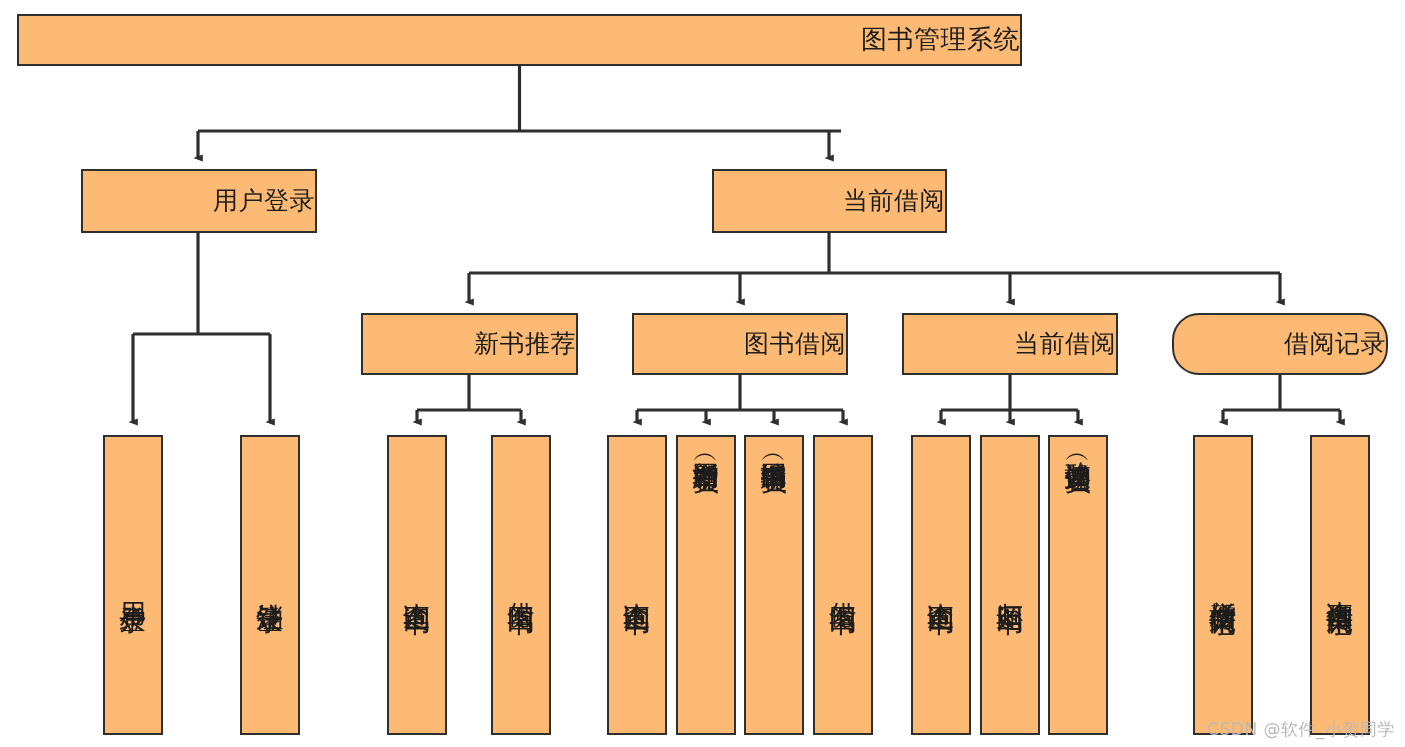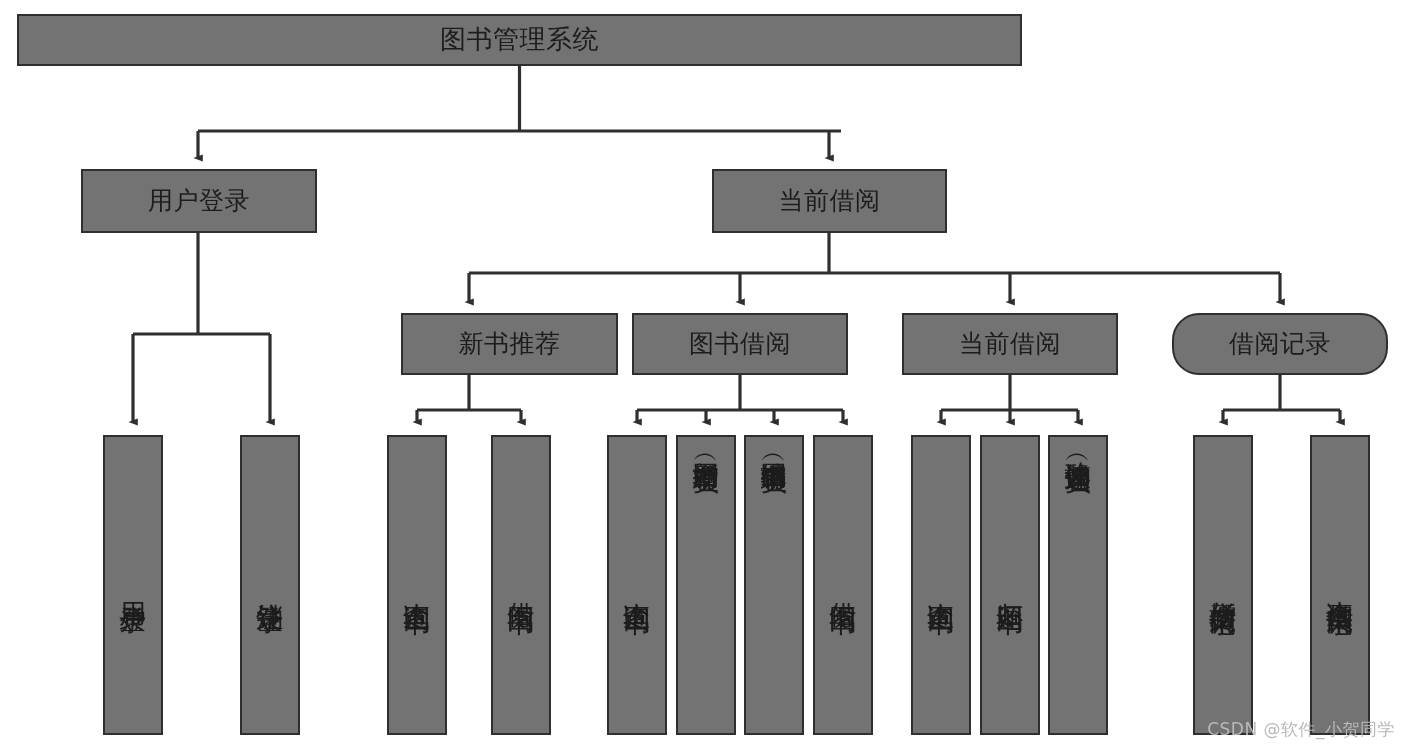--- a/index.html
+++ b/index.html
@@ -24,25 +24,25 @@
     position: absolute;
     top: 0;
     left: 0;
     width: 1405px;
     height: 747px;
     pointer-events: none;
   }
   .node {
     position: absolute;
     box-sizing: border-box;
-    background: #737373;
+    background: #fdba74;
     border: 2.5px solid #2f2f2f;
     display: flex;
     align-items: center;
-    justify-content: center;
+    justify-content: flex-end;
     color: #1c1c1c;
   }
   .node .node-label {
     display: block;
     text-align: center;
     line-height: 1.12;
     white-space: pre;
   }
   .node.horizontal .node-label {
     font-size: 25px;
@@ -142,21 +142,21 @@
     <span class="node-label">图书管理系统</span>
   </div>
 
   <div class="node horizontal" style="left:81px; top:169px; width:236px; height:64px;">
     <span class="node-label">用户登录</span>
   </div>
   <div class="node horizontal" style="left:712px; top:169px; width:235px; height:64px;">
     <span class="node-label">当前借阅</span>
   </div>
 
-  <div class="node horizontal" style="left:361px; top:313px; width:217px; height:62px;margin-left:40px;">
+  <div class="node horizontal" style="left:361px; top:313px; width:217px; height:62px;">
     <span class="node-label">新书推荐</span>
   </div>
   <div class="node horizontal" style="left:632px; top:313px; width:216px; height:62px;">
     <span class="node-label">图书借阅</span>
   </div>
   <div class="node horizontal" style="left:902px; top:313px; width:216px; height:62px;">
     <span class="node-label">当前借阅</span>
   </div>
   <div class="node horizontal" style="left:1172px; top:313px; width:216px; height:62px;border-radius:27px;">
     <span class="node-label">借阅记录</span>

